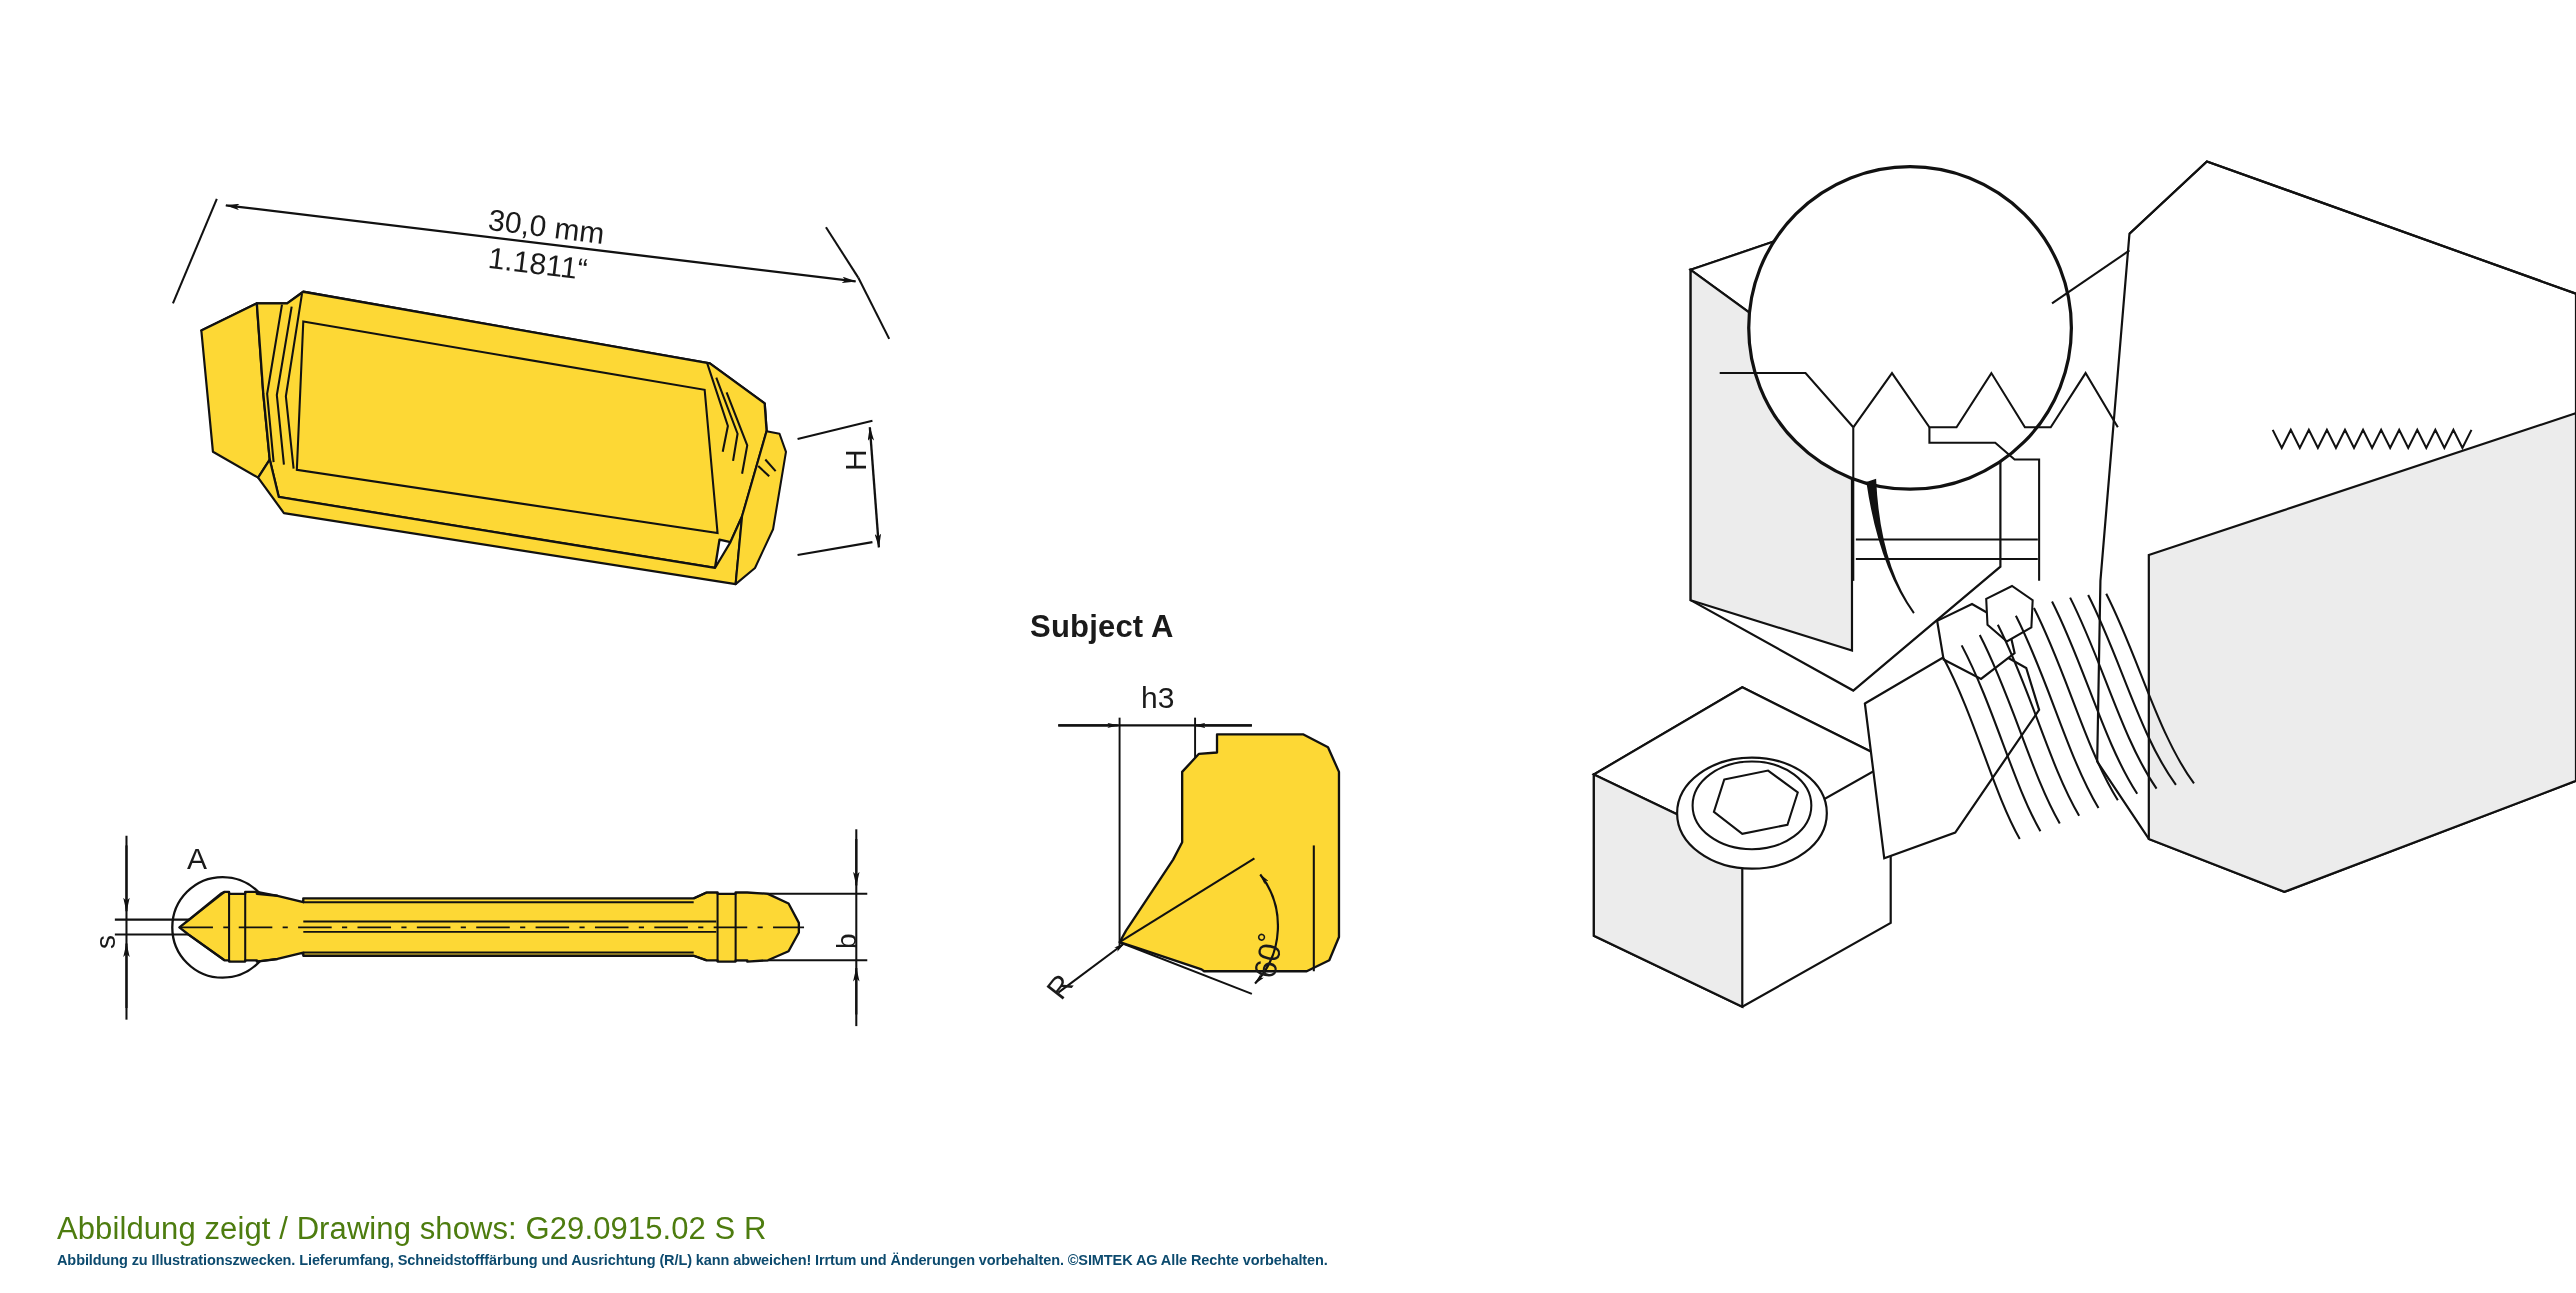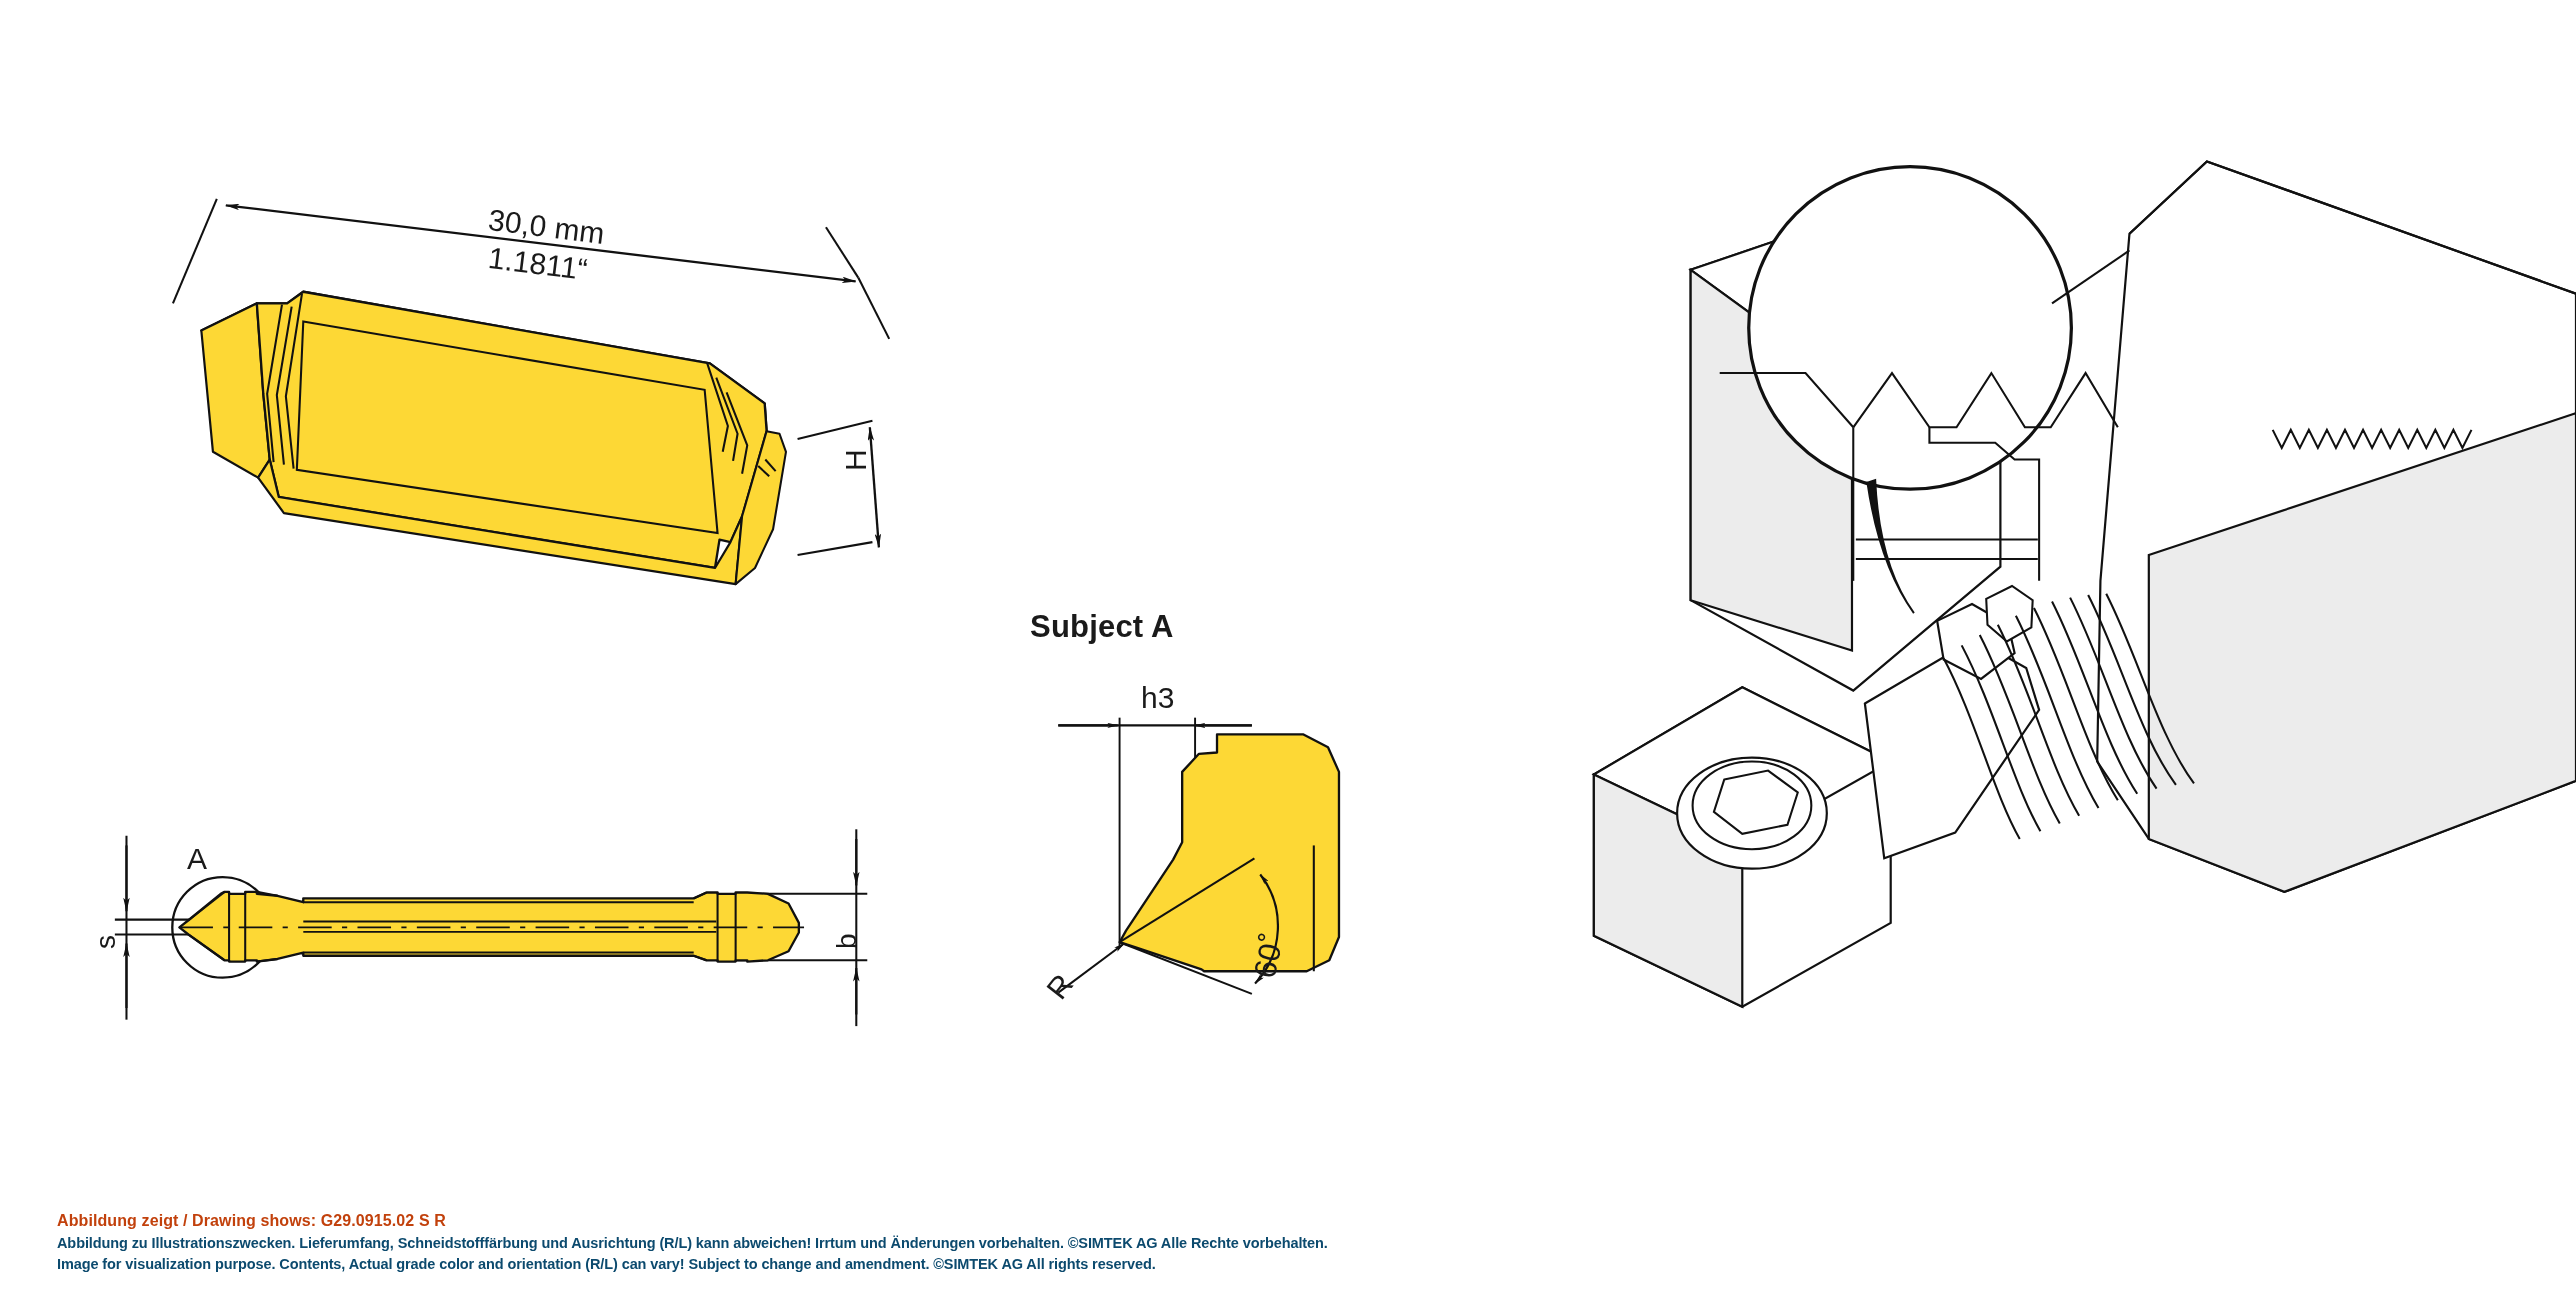--- a/index.html
+++ b/index.html
@@ -27,23 +27,23 @@
     width: 2576px;
     height: 1294px;
   }
   .footer-block {
     position: absolute;
     left: 57px;
     top: 1212px;
     width: 1678px;
   }
   .footer-title {
-    font-size: 16px;
-    font-weight: 700;
-    color: #c2410c;
+    font-size: 31px;
+    font-weight: 400;
+    color: #4d7c0f;
     letter-spacing: 0.1px;
     white-space: nowrap;
     line-height: 1.12;
   }
   .footer-legal {
     font-size: 14.5px;
     font-weight: 700;
     color: #0c4a6e;
     white-space: nowrap;
     line-height: 1.32;
@@ -296,17 +296,16 @@
 
   <div style="position:absolute; left:1040px; top:985px; transform:rotate(-52deg);
               transform-origin:left top; font-size:30px; font-weight:400;">R</div>
 
   <div style="position:absolute; left:1247px; top:974px; transform:rotate(-78deg);
               transform-origin:left top; font-size:31px; font-weight:400; white-space:nowrap;">60˚</div>
 
   <div class="footer-block">
     <div class="footer-title">Abbildung zeigt / Drawing shows: G29.0915.02 S R</div>
     <div class="footer-legal">Abbildung zu Illustrationszwecken. Lieferumfang, Schneidstofffärbung und Ausrichtung (R/L) kann abweichen! Irrtum und Änderungen vorbehalten. ©SIMTEK AG Alle Rechte vorbehalten.</div>
-    <div class="footer-legal second">Image for visualization purpose. Contents, Actual grade color and orientation (R/L) can vary! Subject to change and amendment. ©SIMTEK AG All rights reserved.</div>
   </div>
 
 </div>
 
 
 </body></html>

